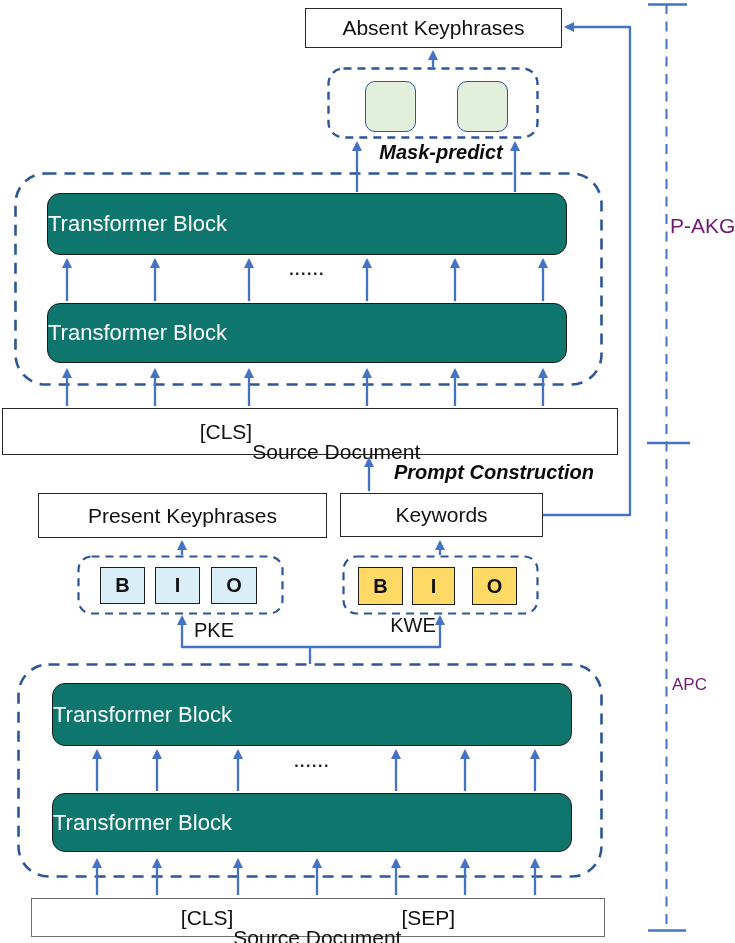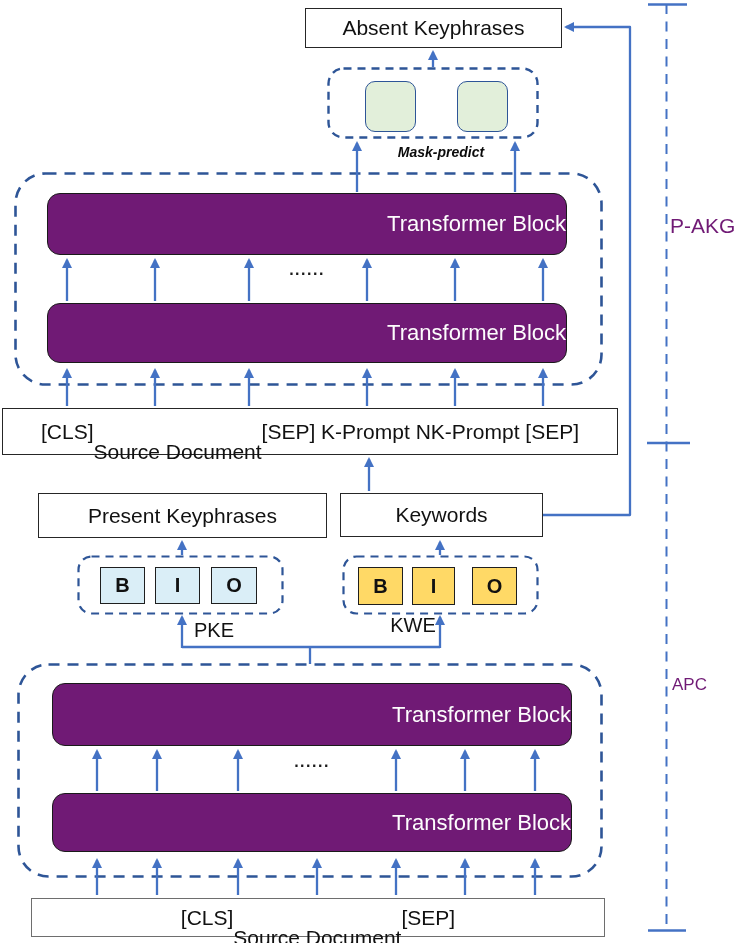--- a/index.html
+++ b/index.html
@@ -9,35 +9,35 @@
   }
   .abs{position:absolute;box-sizing:border-box;}
   .whitebox{
     background:#ffffff;border:1.5px solid #262626;display:flex;
     align-items:center;justify-content:center;text-align:center;
     font-size:21px;color:#111;z-index:2;white-space:nowrap;
   }
   .whitebox .it{margin-top:41px;}
   .graybox{border:1.3px solid #6e6e6e;}
   .tblock{
-    background:#701a75;border:1.6px solid #1a1a1a;border-radius:13px;
-    display:flex;align-items:center;justify-content:flex-end;
+    background:#0f766e;border:1.6px solid #1a1a1a;border-radius:13px;
+    display:flex;align-items:center;justify-content:flex-start;
     font-size:22px;color:#FDFDFD;z-index:2;
   }
   .greensq{
     background:#E2EFDA;border:1.8px solid #2E5597;border-radius:10px;z-index:2;
   }
   .biosq{
     border:1.7px solid #1f1f1f;display:flex;align-items:center;justify-content:center;
     font-size:20px;font-weight:700;color:#111;z-index:2;
   }
   .bio-blue{background:#DAEEF7;}
   .bio-yellow{background:#FFD966;}
   .lbl{z-index:2;white-space:nowrap;}
-  .boldit{font-weight:700;font-style:italic;font-size:14px;color:#0b0b0b;}
+  .boldit{font-weight:700;font-style:italic;font-size:20px;color:#0b0b0b;}
   .dots{font-weight:700;font-size:16px;letter-spacing:1.5px;color:#1a1a1a;text-align:center;}
   .bracket-lbl{font-size:21px;color:#701a75;}
   svg#wires{position:absolute;left:0;top:0;z-index:3;pointer-events:none;}
   .ctr{display:flex;align-items:center;justify-content:center;text-align:center;}
 </style>
 </head>
 <body>
 
 <div id="canvas">
 
@@ -126,23 +126,23 @@
     <span>Transformer Block</span>
   </div>
   <div class="abs lbl dots" style="left:257px;top:261px;width:100px;">......</div>
   <div class="abs tblock" style="left:47px;top:303px;width:520px;height:60px;">
     <span>Transformer Block</span>
   </div>
 
   <div class="abs whitebox" style="left:2px;top:408px;width:616px;height:47px;">
     <span>[CLS] </span>
       <span class="it">Source Document</span>
-      <span> [SEP] K-Prompt NK-Prompt  [SEP]</span>
   </div>
 
+  <div class="abs lbl boldit ctr" style="left:376px;top:460px;width:236px;height:24px;font-size:20px;">Prompt Construction</div>
 
   <div class="abs whitebox" style="left:340px;top:493px;width:203px;height:44px;">
     <span>Keywords</span>
   </div>
   <div class="abs whitebox" style="left:38px;top:493px;width:289px;height:45px;">
     <span>Present Keyphrases</span>
   </div>
 
   <div class="abs biosq bio-blue" style="left:100px;top:567px;width:45px;height:37px;">B</div>
   <div class="abs biosq bio-blue" style="left:155px;top:567px;width:45px;height:37px;">I</div>

